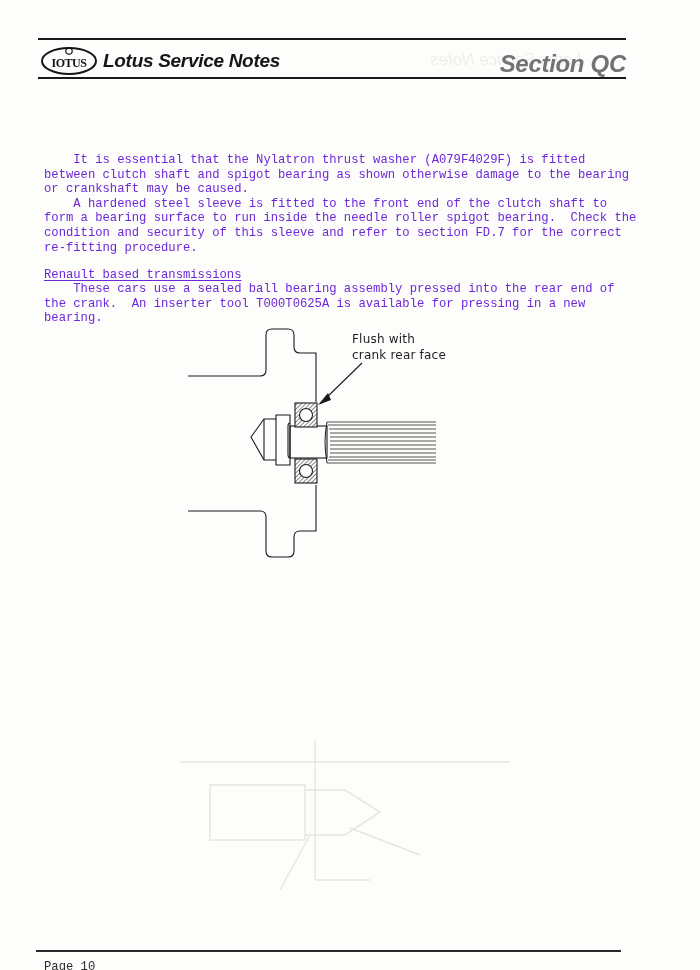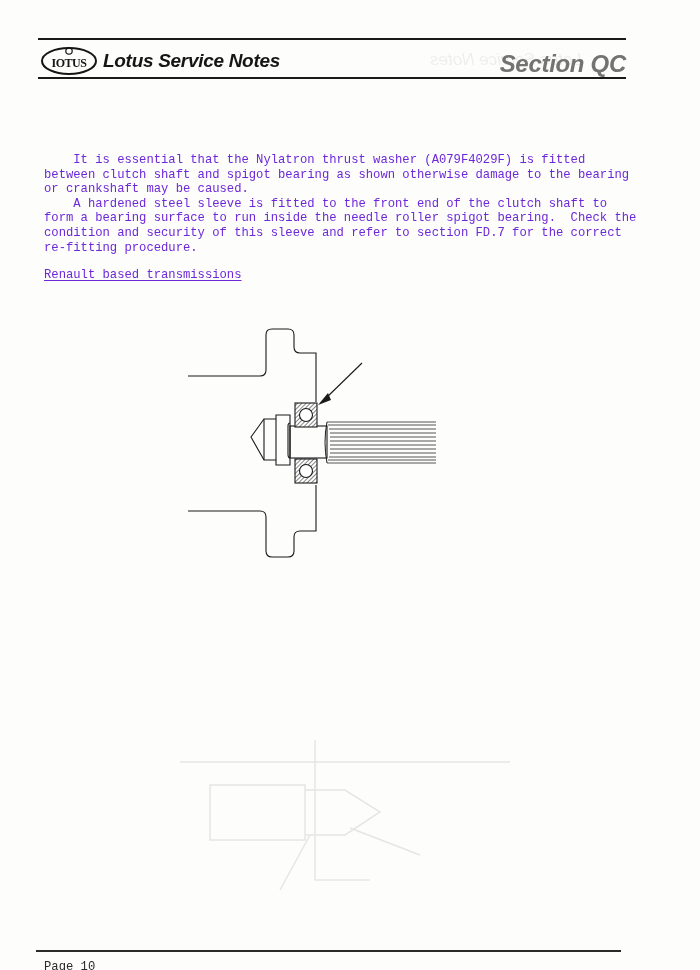--- a/index.html
+++ b/index.html
@@ -136,20 +136,23 @@
   <div class="rule rule-mid"></div>
 
   <div class="mono para1">    It is essential that the Nylatron thrust washer (A079F4029F) is fitted
 between clutch shaft and spigot bearing as shown otherwise damage to the bearing
 or crankshaft may be caused.
     A hardened steel sleeve is fitted to the front end of the clutch shaft to
 form a bearing surface to run inside the needle roller spigot bearing.  Check the
 condition and security of this sleeve and refer to section FD.7 for the correct
 re-fitting procedure.</div>
   <div class="mono subhead">Renault based transmissions</div>
+  <div class="mono para3">    These cars use a sealed ball bearing assembly pressed into the rear end of
+the crank.  An inserter tool T000T0625A is available for pressing in a new
+bearing.</div>
 
   <svg class="diagram" viewBox="0 0 300 240">
     <defs>
       <pattern id="hatch" width="3" height="3" patternUnits="userSpaceOnUse" patternTransform="rotate(45)">
         <rect width="3" height="3" fill="#fff"></rect>
         <line x1="0" y1="0" x2="0" y2="3" stroke="#333" stroke-width="1.2"></line>
       </pattern>
     </defs>
     <g fill="none" stroke="#1a1a1a" stroke-width="1.1">
 
@@ -183,20 +186,24 @@
       <line x1="149" y1="132" x2="256" y2="132"></line>
       <line x1="148" y1="135" x2="256" y2="135"></line>
       <line x1="147" y1="138" x2="256" y2="138"></line>
     </g>
     <path d="M147 97 Q143 117 147 138" fill="none" stroke="#1a1a1a" stroke-width="1"></path>
 
     <line x1="182" y1="38" x2="143" y2="76" stroke="#1a1a1a" stroke-width="1.1"></line>
     <path d="M138 80 L148 68 L151 75 Z" fill="#1a1a1a"></path>
   </svg>
 
+  <div class="callout">
+    <div>Flush with</div>
+    <div>crank rear face</div>
+  </div>
 
   <svg class="ghost" viewBox="0 0 360 180">
     <g fill="none" stroke="#000" stroke-width="1.5">
       <line x1="0" y1="22" x2="330" y2="22"></line>
       <rect x="30" y="45" width="95" height="55"></rect>
       <path d="M125 50 L165 50 L200 72 L165 95 L125 95"></path>
       <line x1="135" y1="0" x2="135" y2="140"></line>
       <line x1="135" y1="140" x2="190" y2="140"></line>
       <line x1="170" y1="88" x2="240" y2="115"></line>
       <line x1="130" y1="95" x2="100" y2="150"></line>

